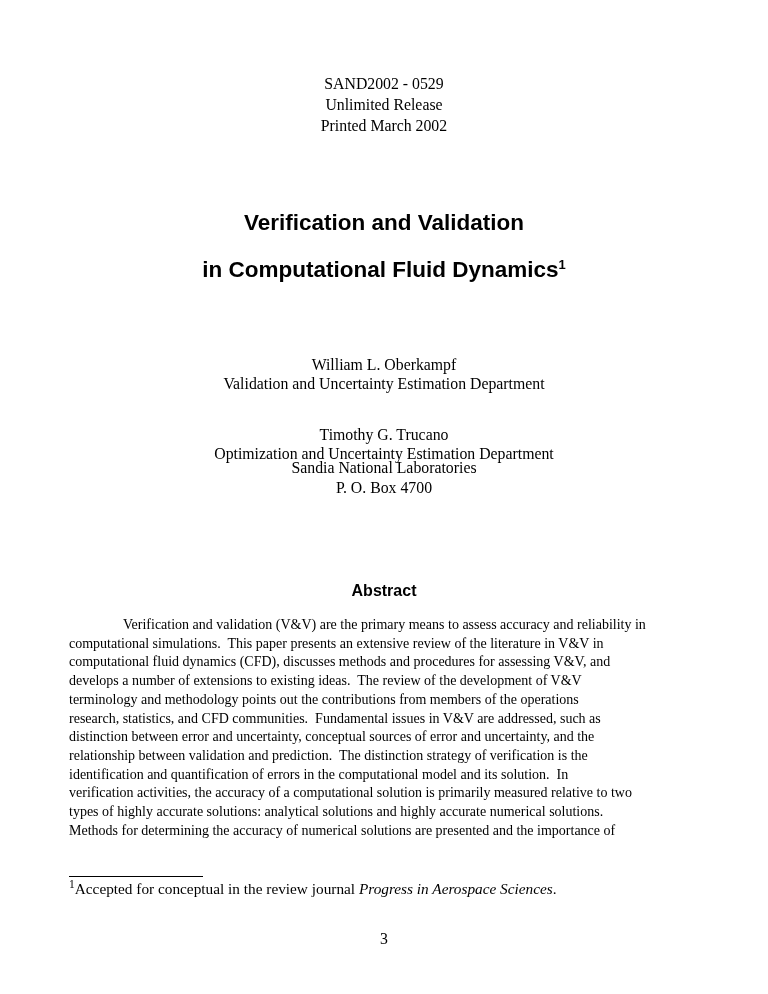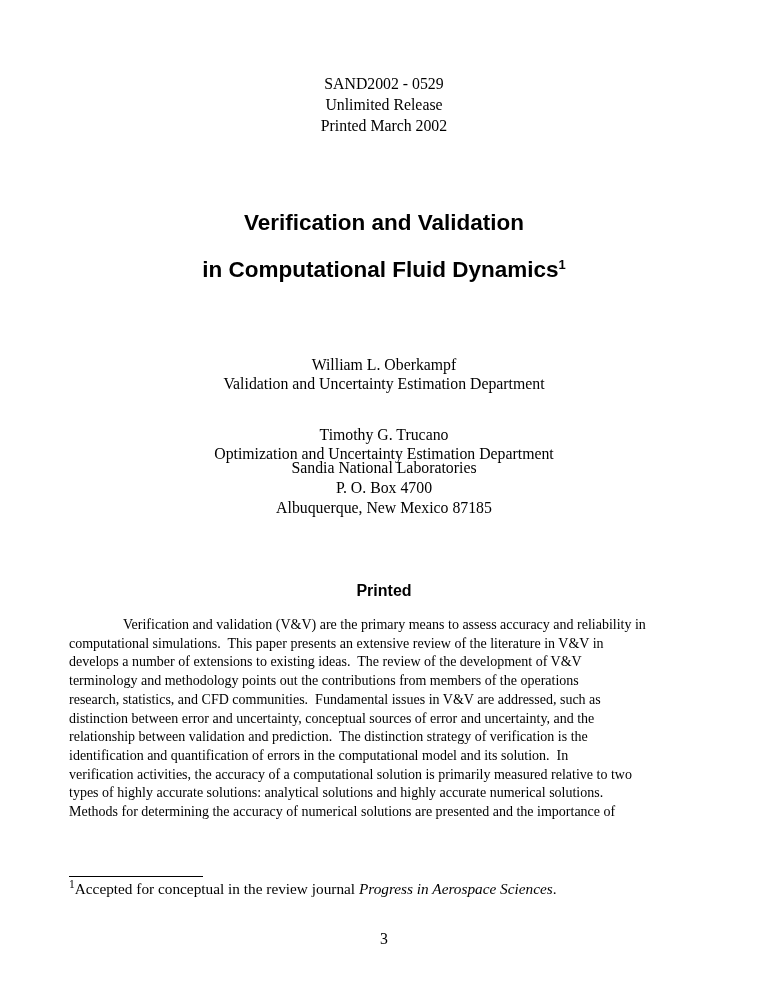--- a/index.html
+++ b/index.html
@@ -128,28 +128,28 @@
     <div>Validation and Uncertainty Estimation Department</div>
   </div>
   <div class="centered author-block author-2">
     <div>Timothy G. Trucano</div>
     <div>Optimization and Uncertainty Estimation Department</div>
   </div>
 
   <div class="centered affiliation">
     <div>Sandia National Laboratories</div>
     <div>P. O. Box 4700</div>
-    <div>Albuquerque, New Mexico 87185</div>
   </div>
 
-  <div class="centered abstract-heading">Printed</div>
+  <div class="centered abstract-heading">Abstract</div>
 
   <div class="abstract-body">
     <div class="abs-line indent">Verification and validation (V&amp;V) are the primary means to assess accuracy and reliability in</div>
     <div class="abs-line">computational simulations.  This paper presents an extensive review of the literature in V&amp;V in</div>
+    <div class="abs-line">computational fluid dynamics (CFD), discusses methods and procedures for assessing V&amp;V, and</div>
     <div class="abs-line">develops a number of extensions to existing ideas.  The review of the development of V&amp;V</div>
     <div class="abs-line">terminology and methodology points out the contributions from members of the operations</div>
     <div class="abs-line">research, statistics, and CFD communities.  Fundamental issues in V&amp;V are addressed, such as</div>
     <div class="abs-line">distinction between error and uncertainty, conceptual sources of error and uncertainty, and the</div>
     <div class="abs-line">relationship between validation and prediction.  The distinction strategy of verification is the</div>
     <div class="abs-line">identification and quantification of errors in the computational model and its solution.  In</div>
     <div class="abs-line">verification activities, the accuracy of a computational solution is primarily measured relative to two</div>
     <div class="abs-line">types of highly accurate solutions: analytical solutions and highly accurate numerical solutions.</div>
     <div class="abs-line">Methods for determining the accuracy of numerical solutions are presented and the importance of</div>
   </div>

